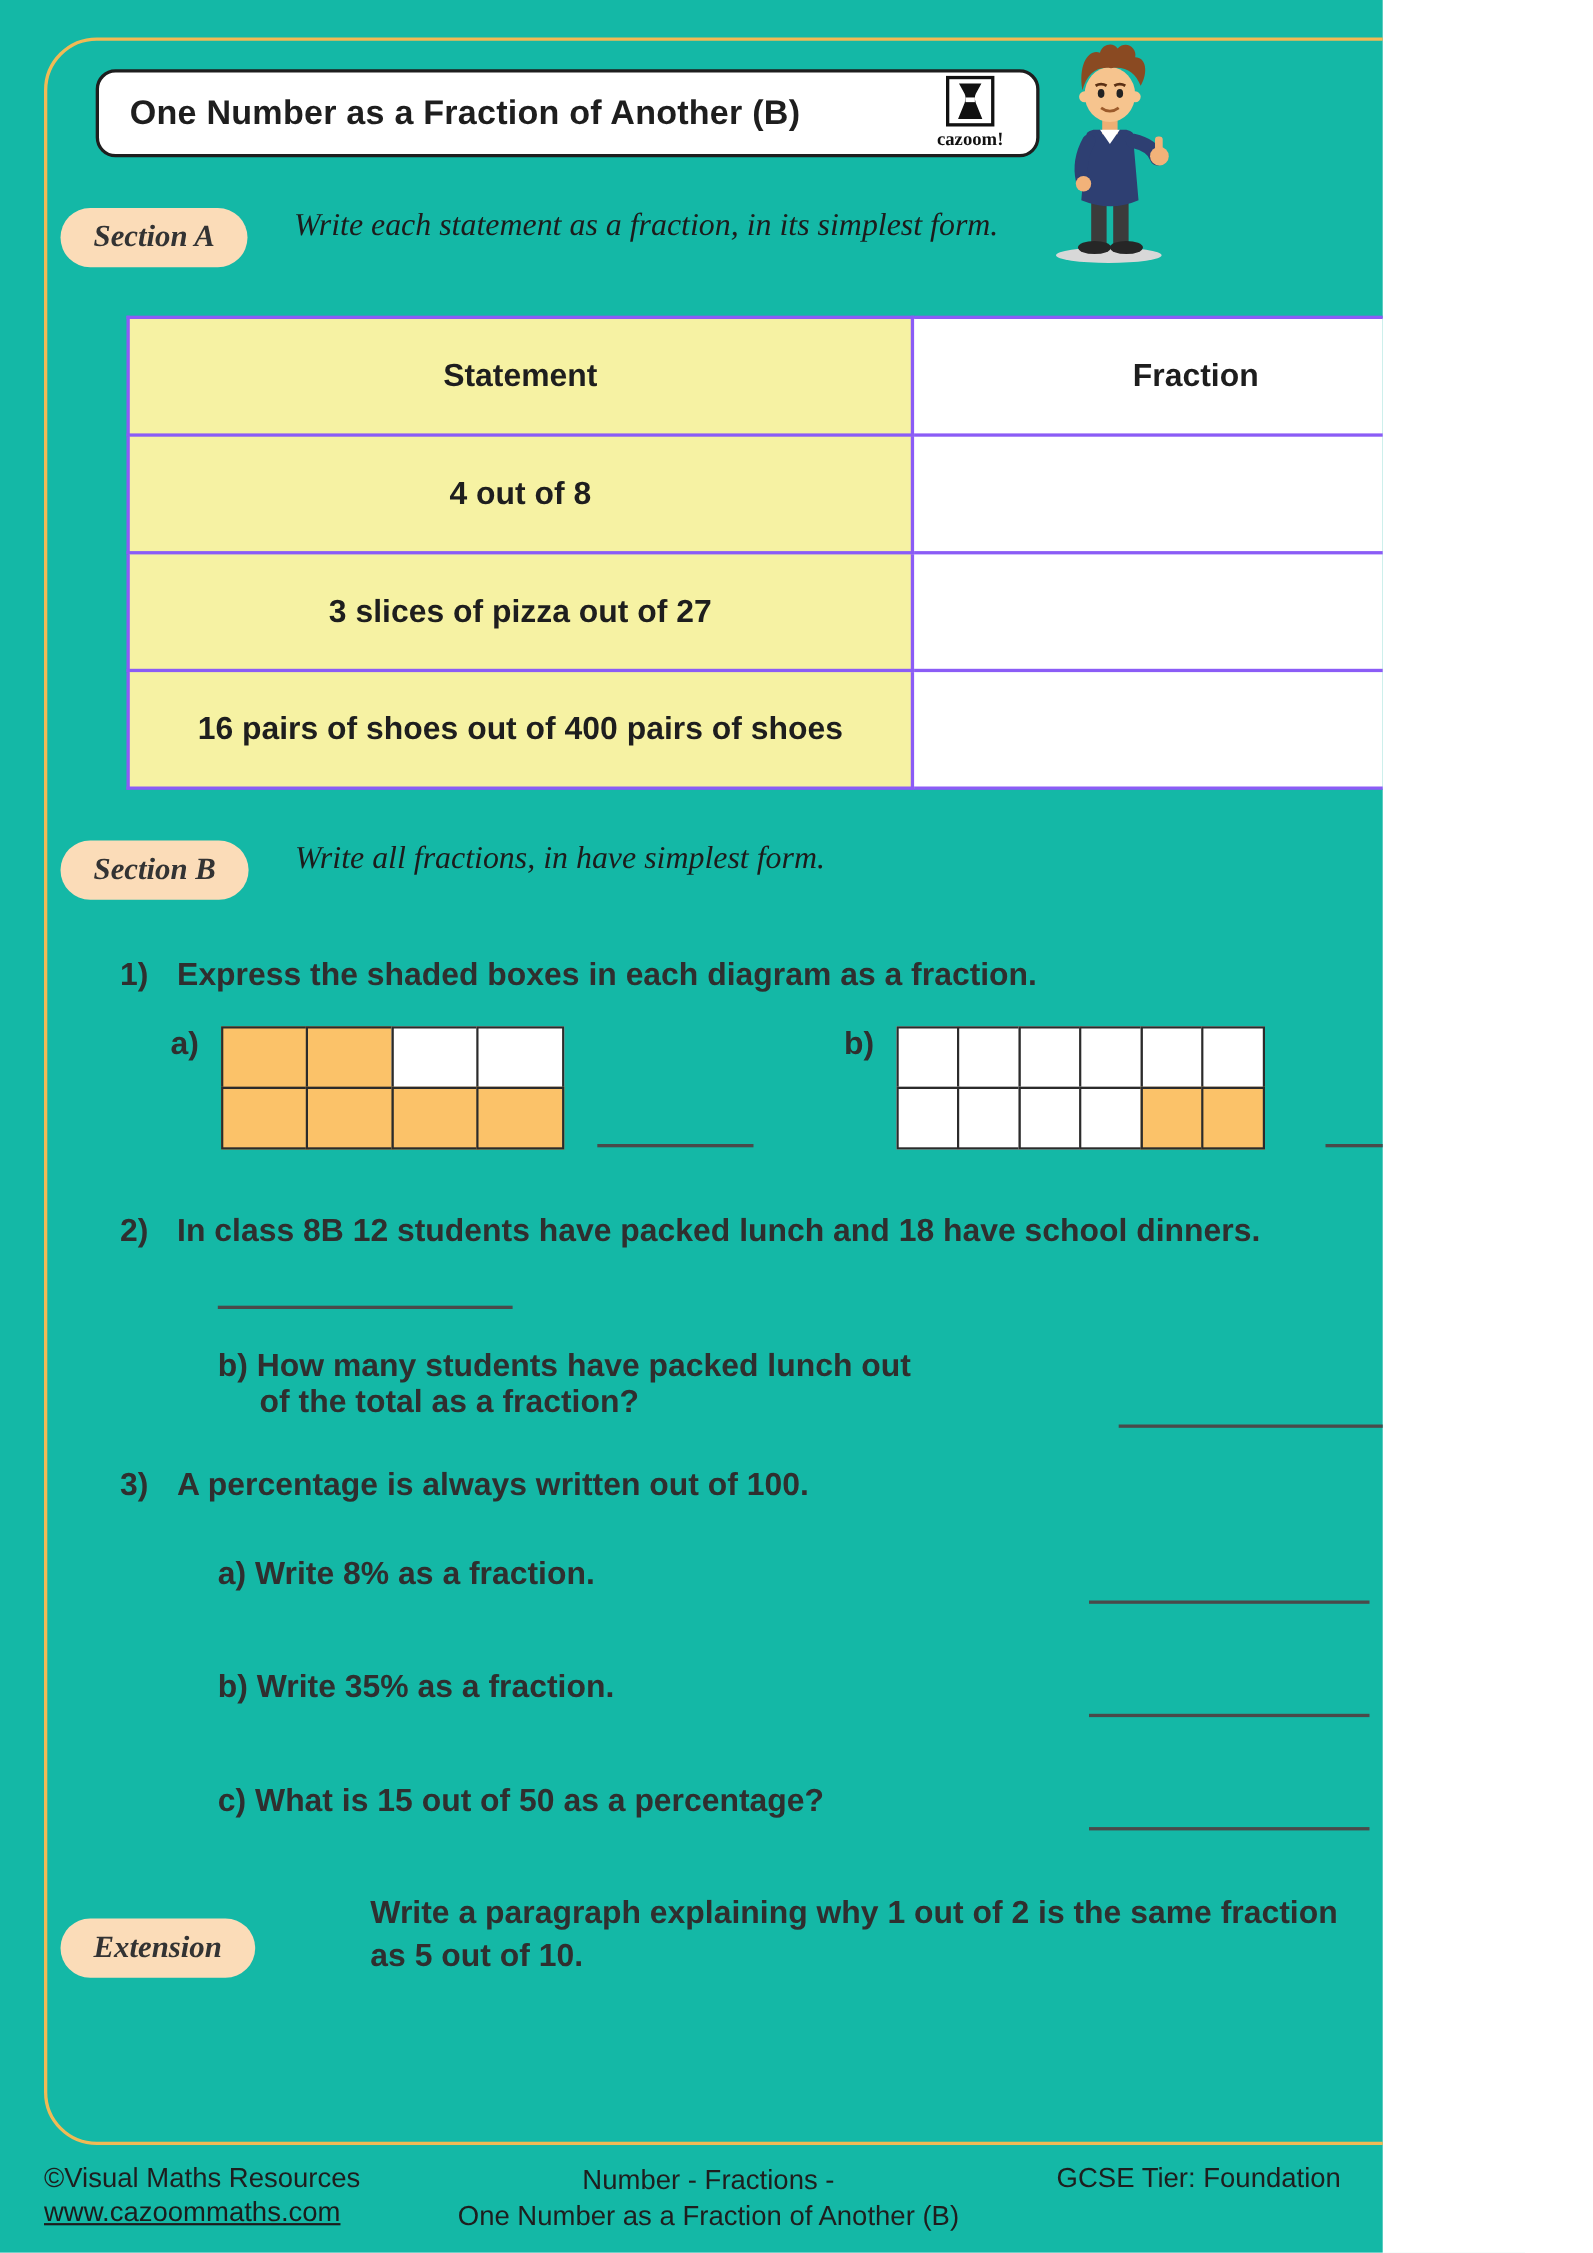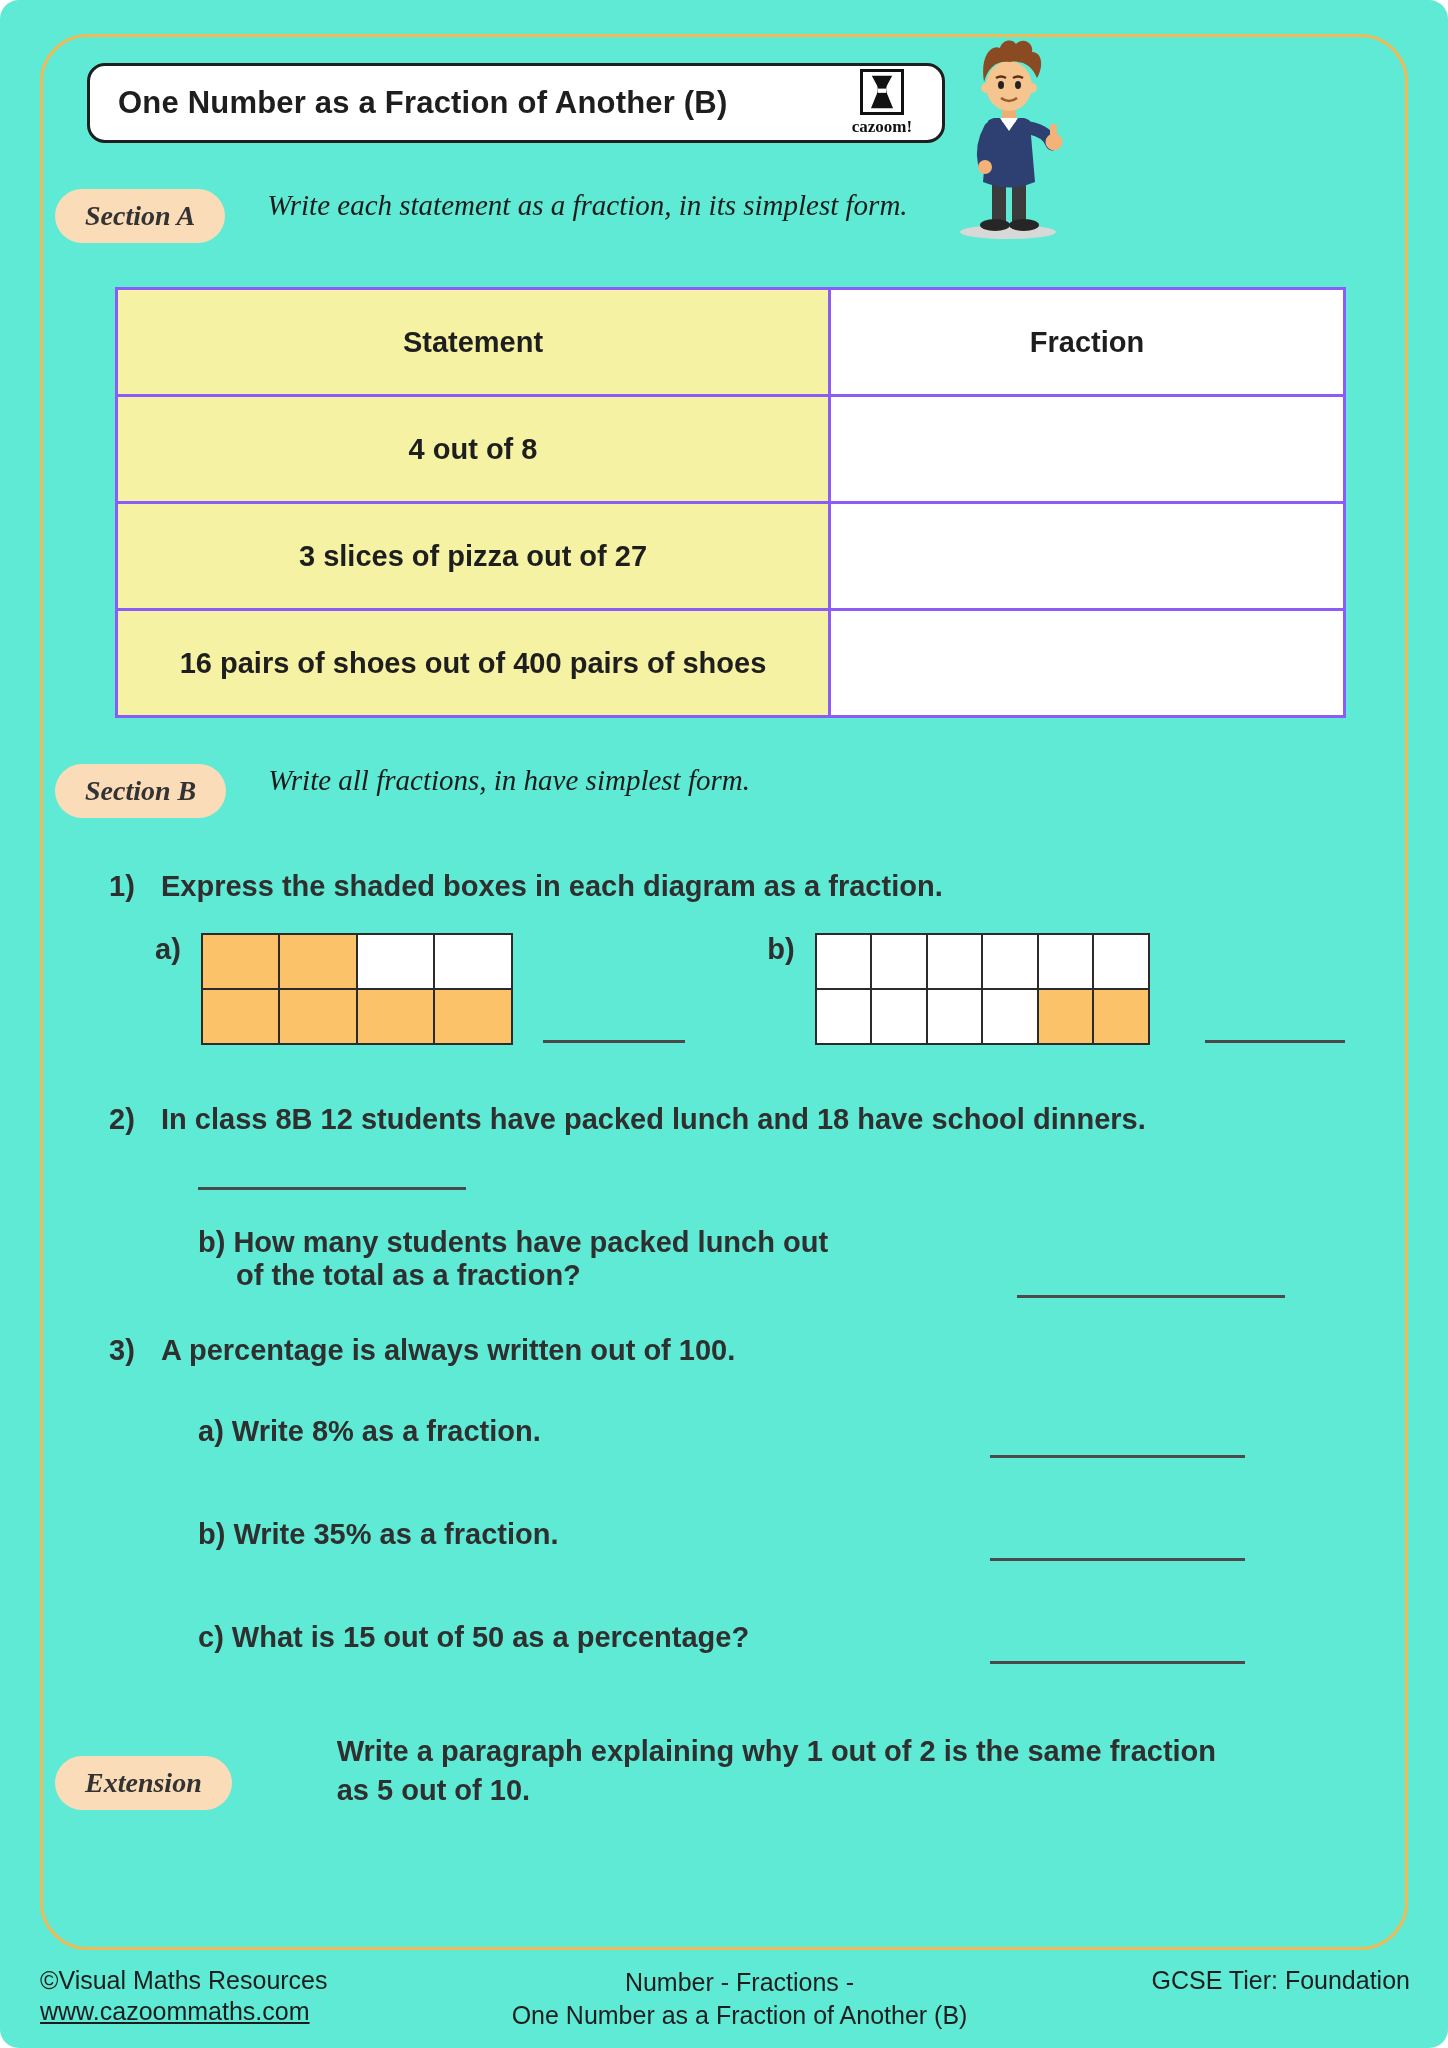--- a/index.html
+++ b/index.html
@@ -1,24 +1,23 @@
 <!DOCTYPE html>
 <html style="--frame-border: #F1BA55; --badge-bg: #FBDCB8; --table-yellow: #F6F2A3; --shaded-cell: #FBC269;"><head>
 <meta charset="utf-8">
 <style>
   * { margin:0; padding:0; box-sizing:border-box; }
   html,body { background:#ffffff; }
   .page {
     position:relative;
-    width:1448px; height:2048px;
-    background:#5eead4;
+    width:1257px; height:2048px;
+    background:#14b8a6;
     font-family:"Liberation Sans", sans-serif;
     color:#1e1e1e;
     overflow:hidden;
-    border-radius:19px;
   }
   .frame {
     position:absolute; left:40px; top:34px;
     width:1368px; height:1916px;
     border:3px solid var(--frame-border, #F1BA55);
     border-radius:48px;
   }
   
   .title-box {
     margin:26px 0 0 44px;
@@ -105,21 +104,21 @@
   .line-q3 { width:255px; border-bottom:3px solid #4a4a4a; margin-bottom:-10px; flex:none; }
   .mt-48 { margin-top:48px; }
   .mt-42 { margin-top:42px; }
   .mt-70 { margin-top:70px; }
   .two-line .l2 { padding-left:38px; }
 
   
   .extension-row { display:flex; align-items:flex-end; margin-top:64px; }
   .extension-text {
     font-size:29px; font-weight:bold; color:#2f2f2f;
-    margin-left:105px; margin-top:14px;
+    margin-left:105px; margin-top:2px;
     line-height:1.35; white-space:pre-line; max-width:990px;
   }
   .extension-row .badge { margin-top:14px; }
 
   
   .footer {
     position:absolute; left:40px; right:38px; top:1966px;
     display:flex; justify-content:space-between; align-items:flex-start;
     font-size:25px; color:#1e1e1e;
   }

